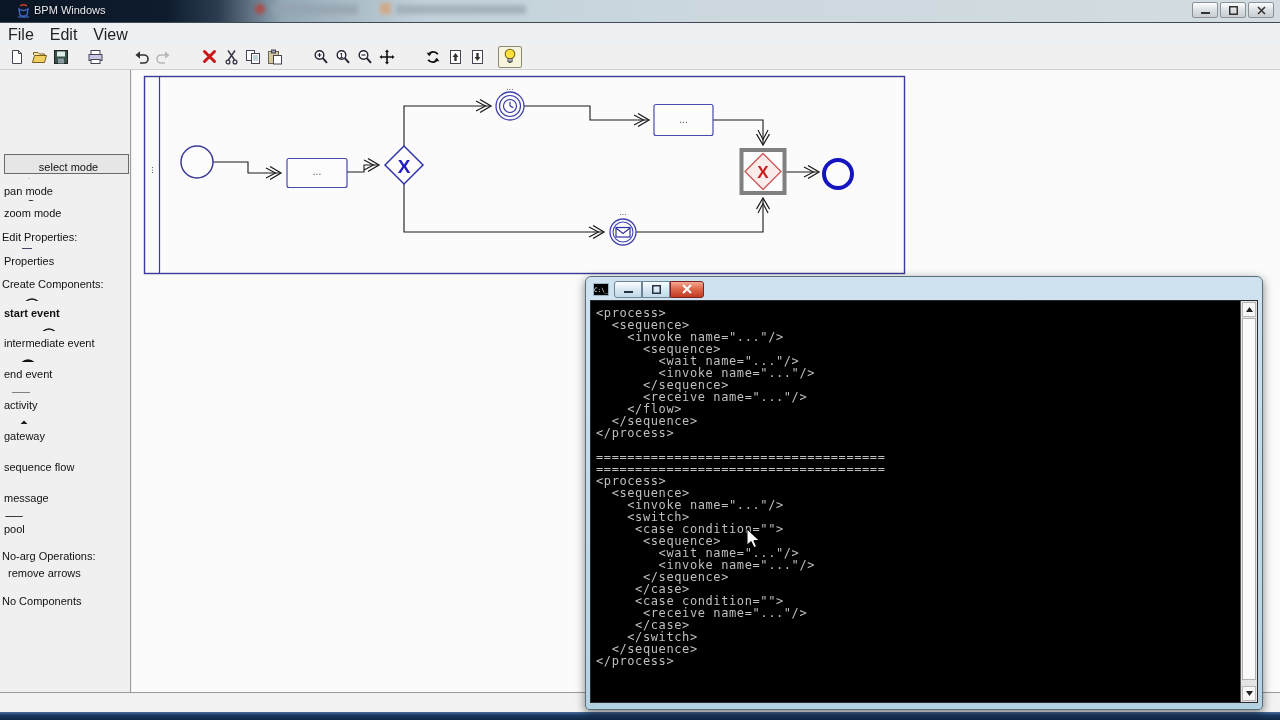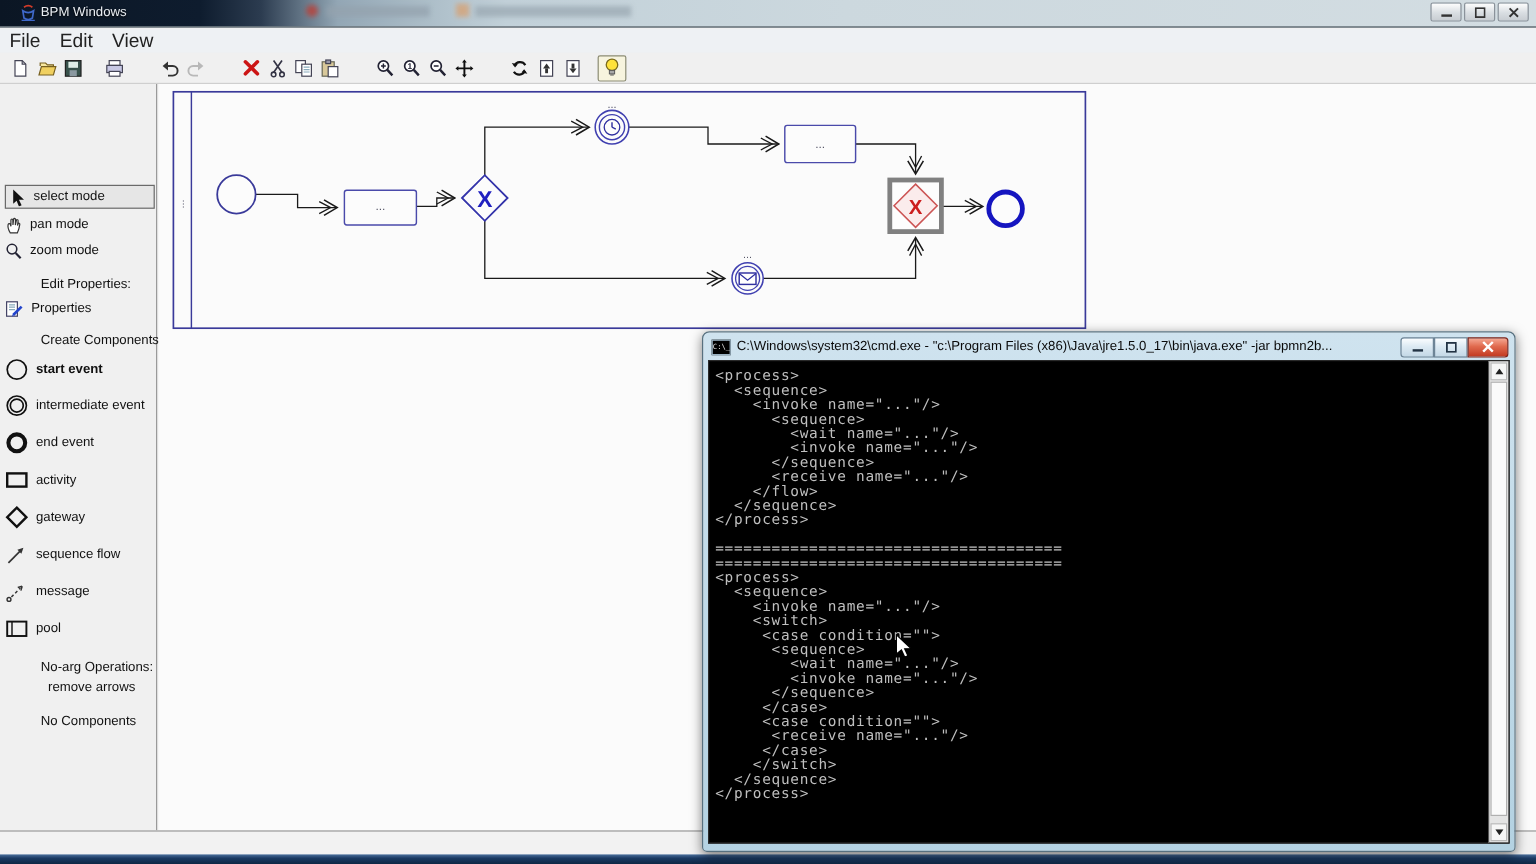--- a/index.html
+++ b/index.html
@@ -19,23 +19,23 @@
 
   
   .menubar { position:absolute; left:0; top:24px; width:1280px; height:20px; background:#eef1f4; display:flex; align-items:flex-end; padding-left:8px; gap:16px; font-size:16px; color:#222; }
   .toolbar { position:absolute; left:0; top:44px; width:1280px; height:26px; background:#f0f0f0; border-bottom:1px solid #cfcfcf; display:flex; align-items:center; padding-left:6px; }
   .tbtn { width:22px; height:22px; display:flex; align-items:center; justify-content:center; }
   .tgap { width:12px; }
   .helpbox { width:24px; height:22px; border:1px solid #8c8c74; background:#f7f4de; border-radius:2px; display:flex; align-items:center; justify-content:center; margin-left:10px; }
 
   
   .sidebar { position:absolute; left:0; top:70px; width:131px; height:622px; background:#f0f0f0; border-right:1px solid #9a9a9a; font-size:11px; color:#111; }
-  .sitem { position:absolute; left:4px; display:flex; align-items:center; gap:6px; height:20px; }
+  .sitem { position:absolute; left:4px; display:flex; align-items:center; gap:6px; height:20px;flex-direction:column; }
   .sitem .lbl { white-space:nowrap; }
-  .shead { position:absolute; left:2px; height:14px; font-size:11px; color:#111; white-space:nowrap;margin-left:32px; }
+  .shead { position:absolute; left:2px; height:14px; font-size:11px; color:#111; white-space:nowrap; }
   .selbox { border:1px solid #6a6a6a; background:#e6e6e6; width:125px; padding-left:4px; }
 
   
   .canvas { position:absolute; left:132px; top:70px; width:1148px; height:622px; background:#fbfbfb; }
 
   
   .statusstrip { position:absolute; left:0; top:692px; width:1280px; height:20px; background:#f2f2f2; border-top:1px solid #9a9a9a; }
   .taskbar { position:absolute; left:0; top:712px; width:1280px; height:8px; background:linear-gradient(#4a6f9c,#1b3a63 40%,#0e2744); }
 
   
@@ -392,21 +392,20 @@
       <circle cx="706" cy="104" r="14" fill="#fcfcfc" stroke="#1515c0" stroke-width="4"></circle>
     </svg>
   </div>
 
   <div class="statusstrip"></div>
   <div class="taskbar"></div>
 
   <div class="cmd">
     <div class="cmd-title">
       <div class="cmd-ico">C:\_</div>
-      <div class="ttext">C:\Windows\system32\cmd.exe - "c:\Program Files (x86)\Java\jre1.5.0_17\bin\java.exe"  -jar bpmn2b...</div>
       <div class="cbtns">
         <div class="cbtn min">
             <svg width="9" height="9">
               <rect x="0" y="6" width="9" height="2" fill="#234"></rect>
             </svg>
           </div>
         <div class="cbtn">
             <svg width="9" height="9">
               <rect x="0.75" y="0.75" width="7.5" height="7.5" fill="none" stroke="#234" stroke-width="1.5"></rect>
             </svg>

